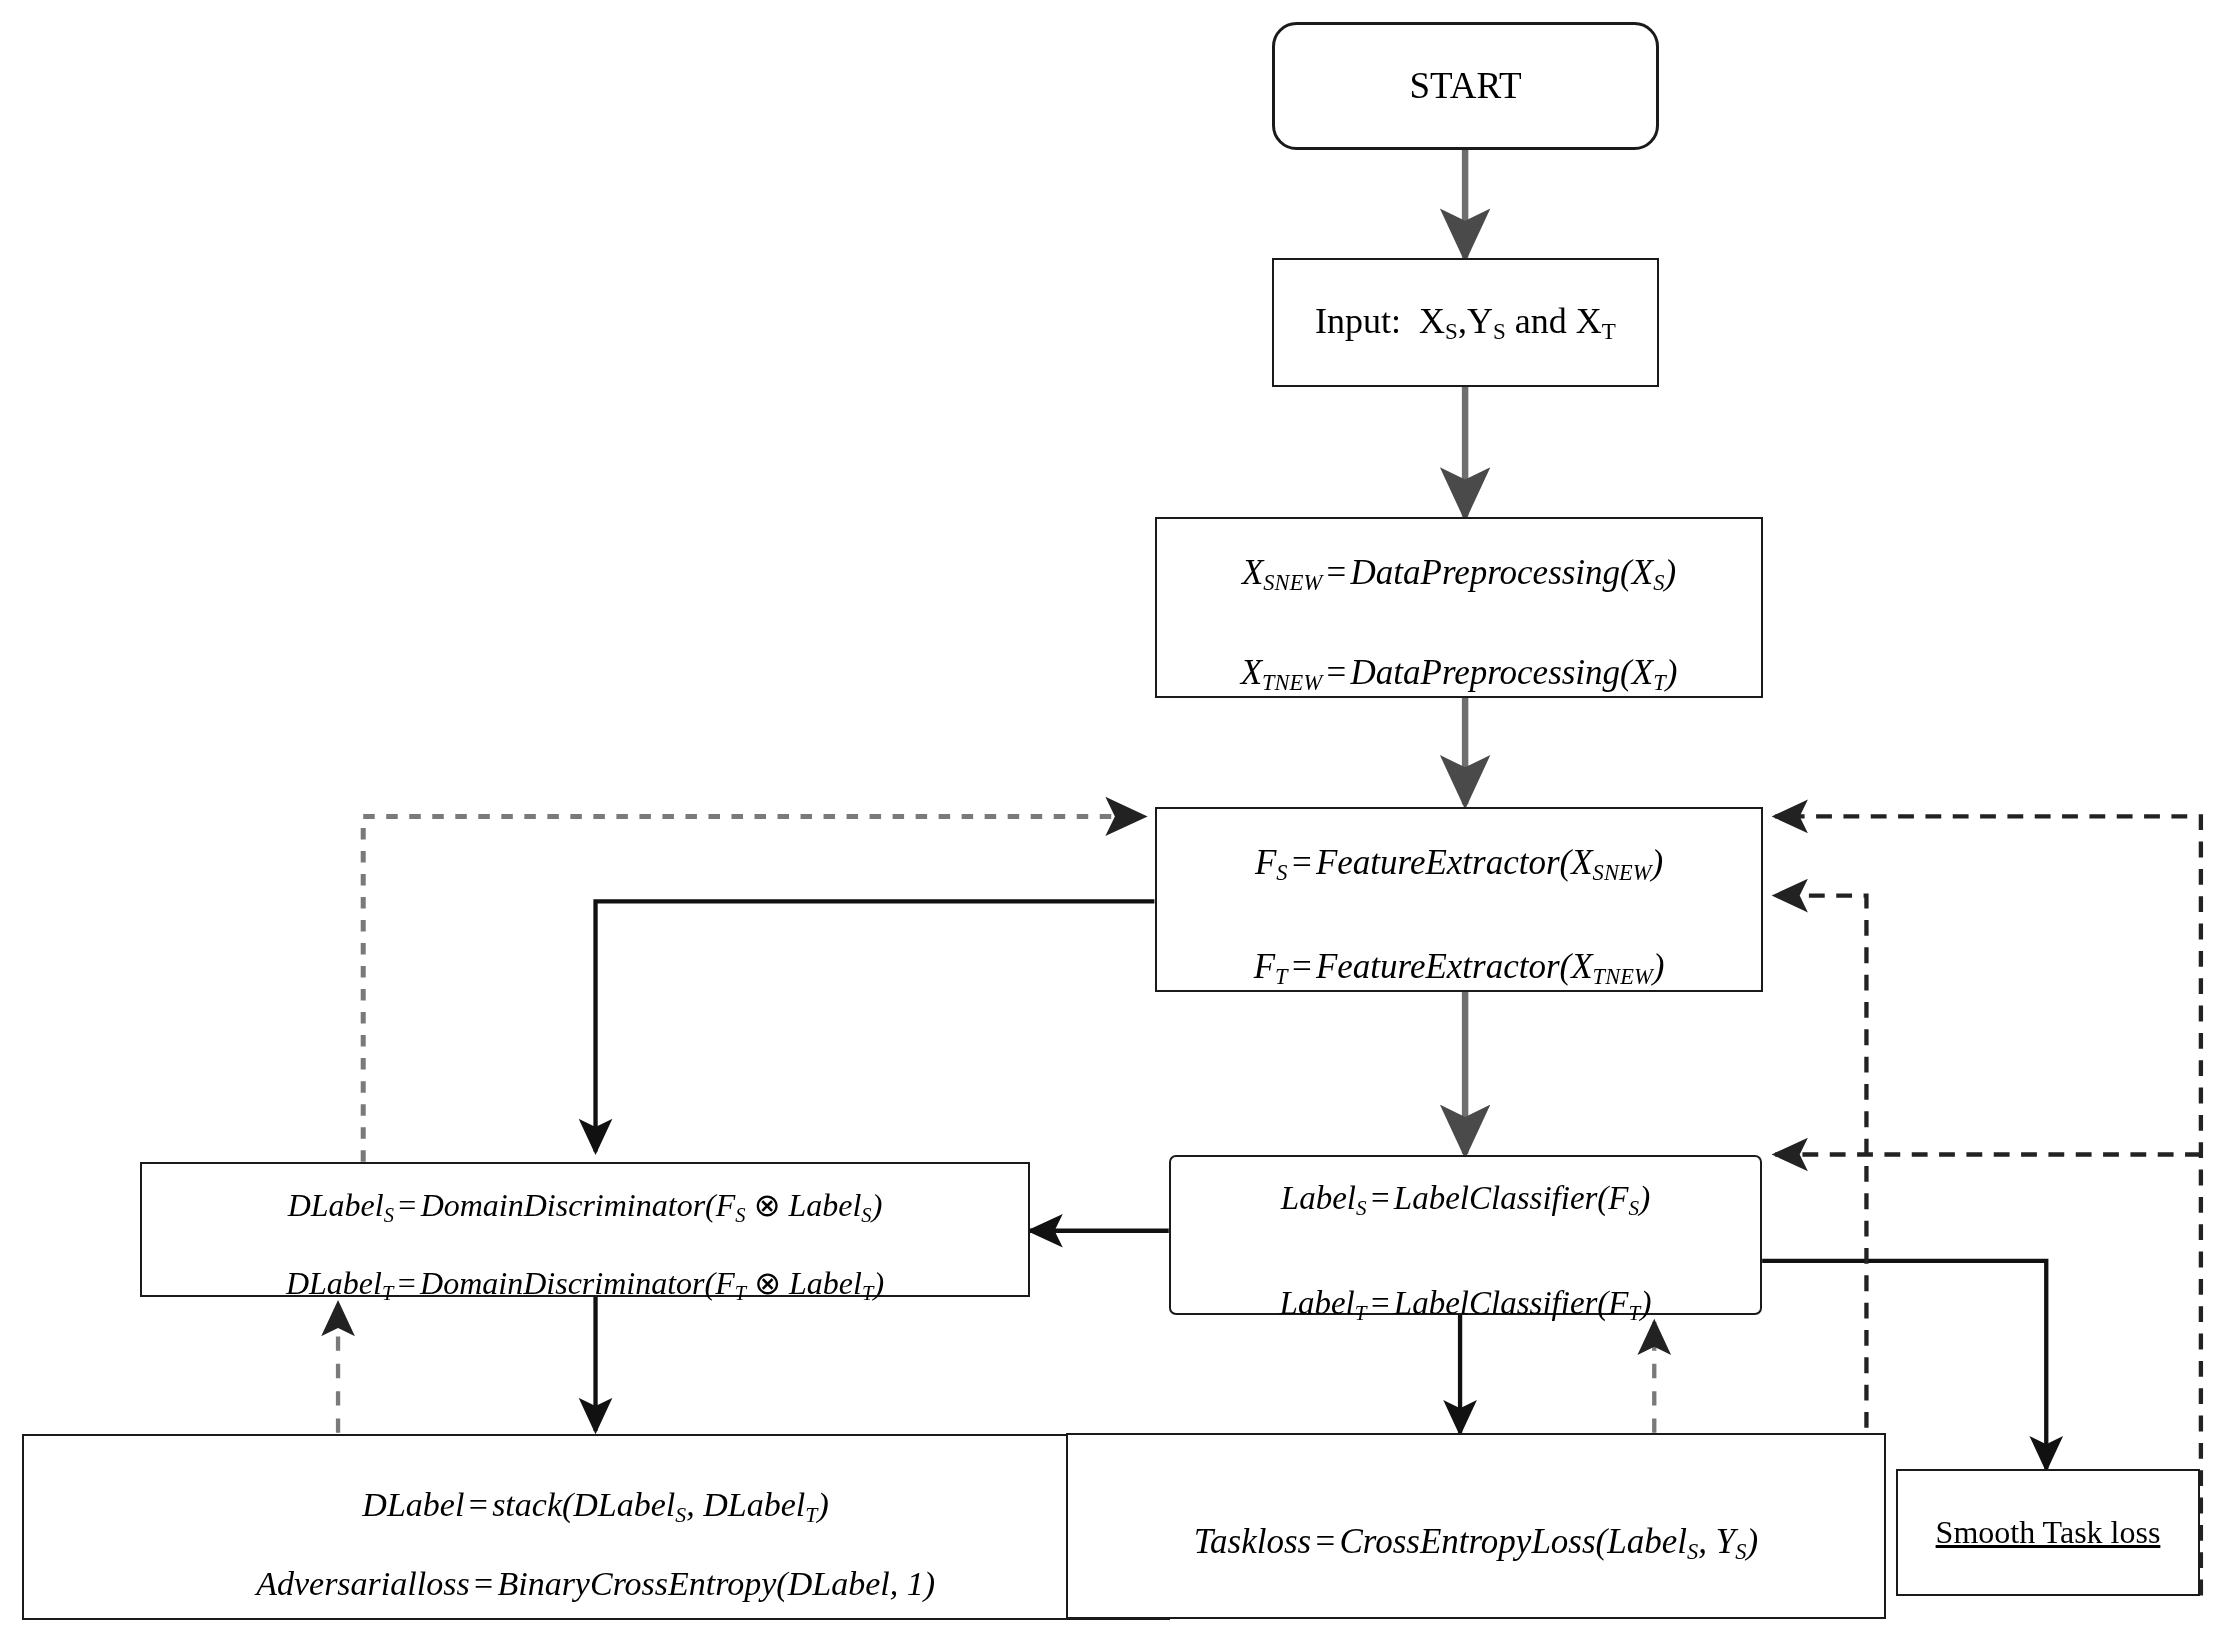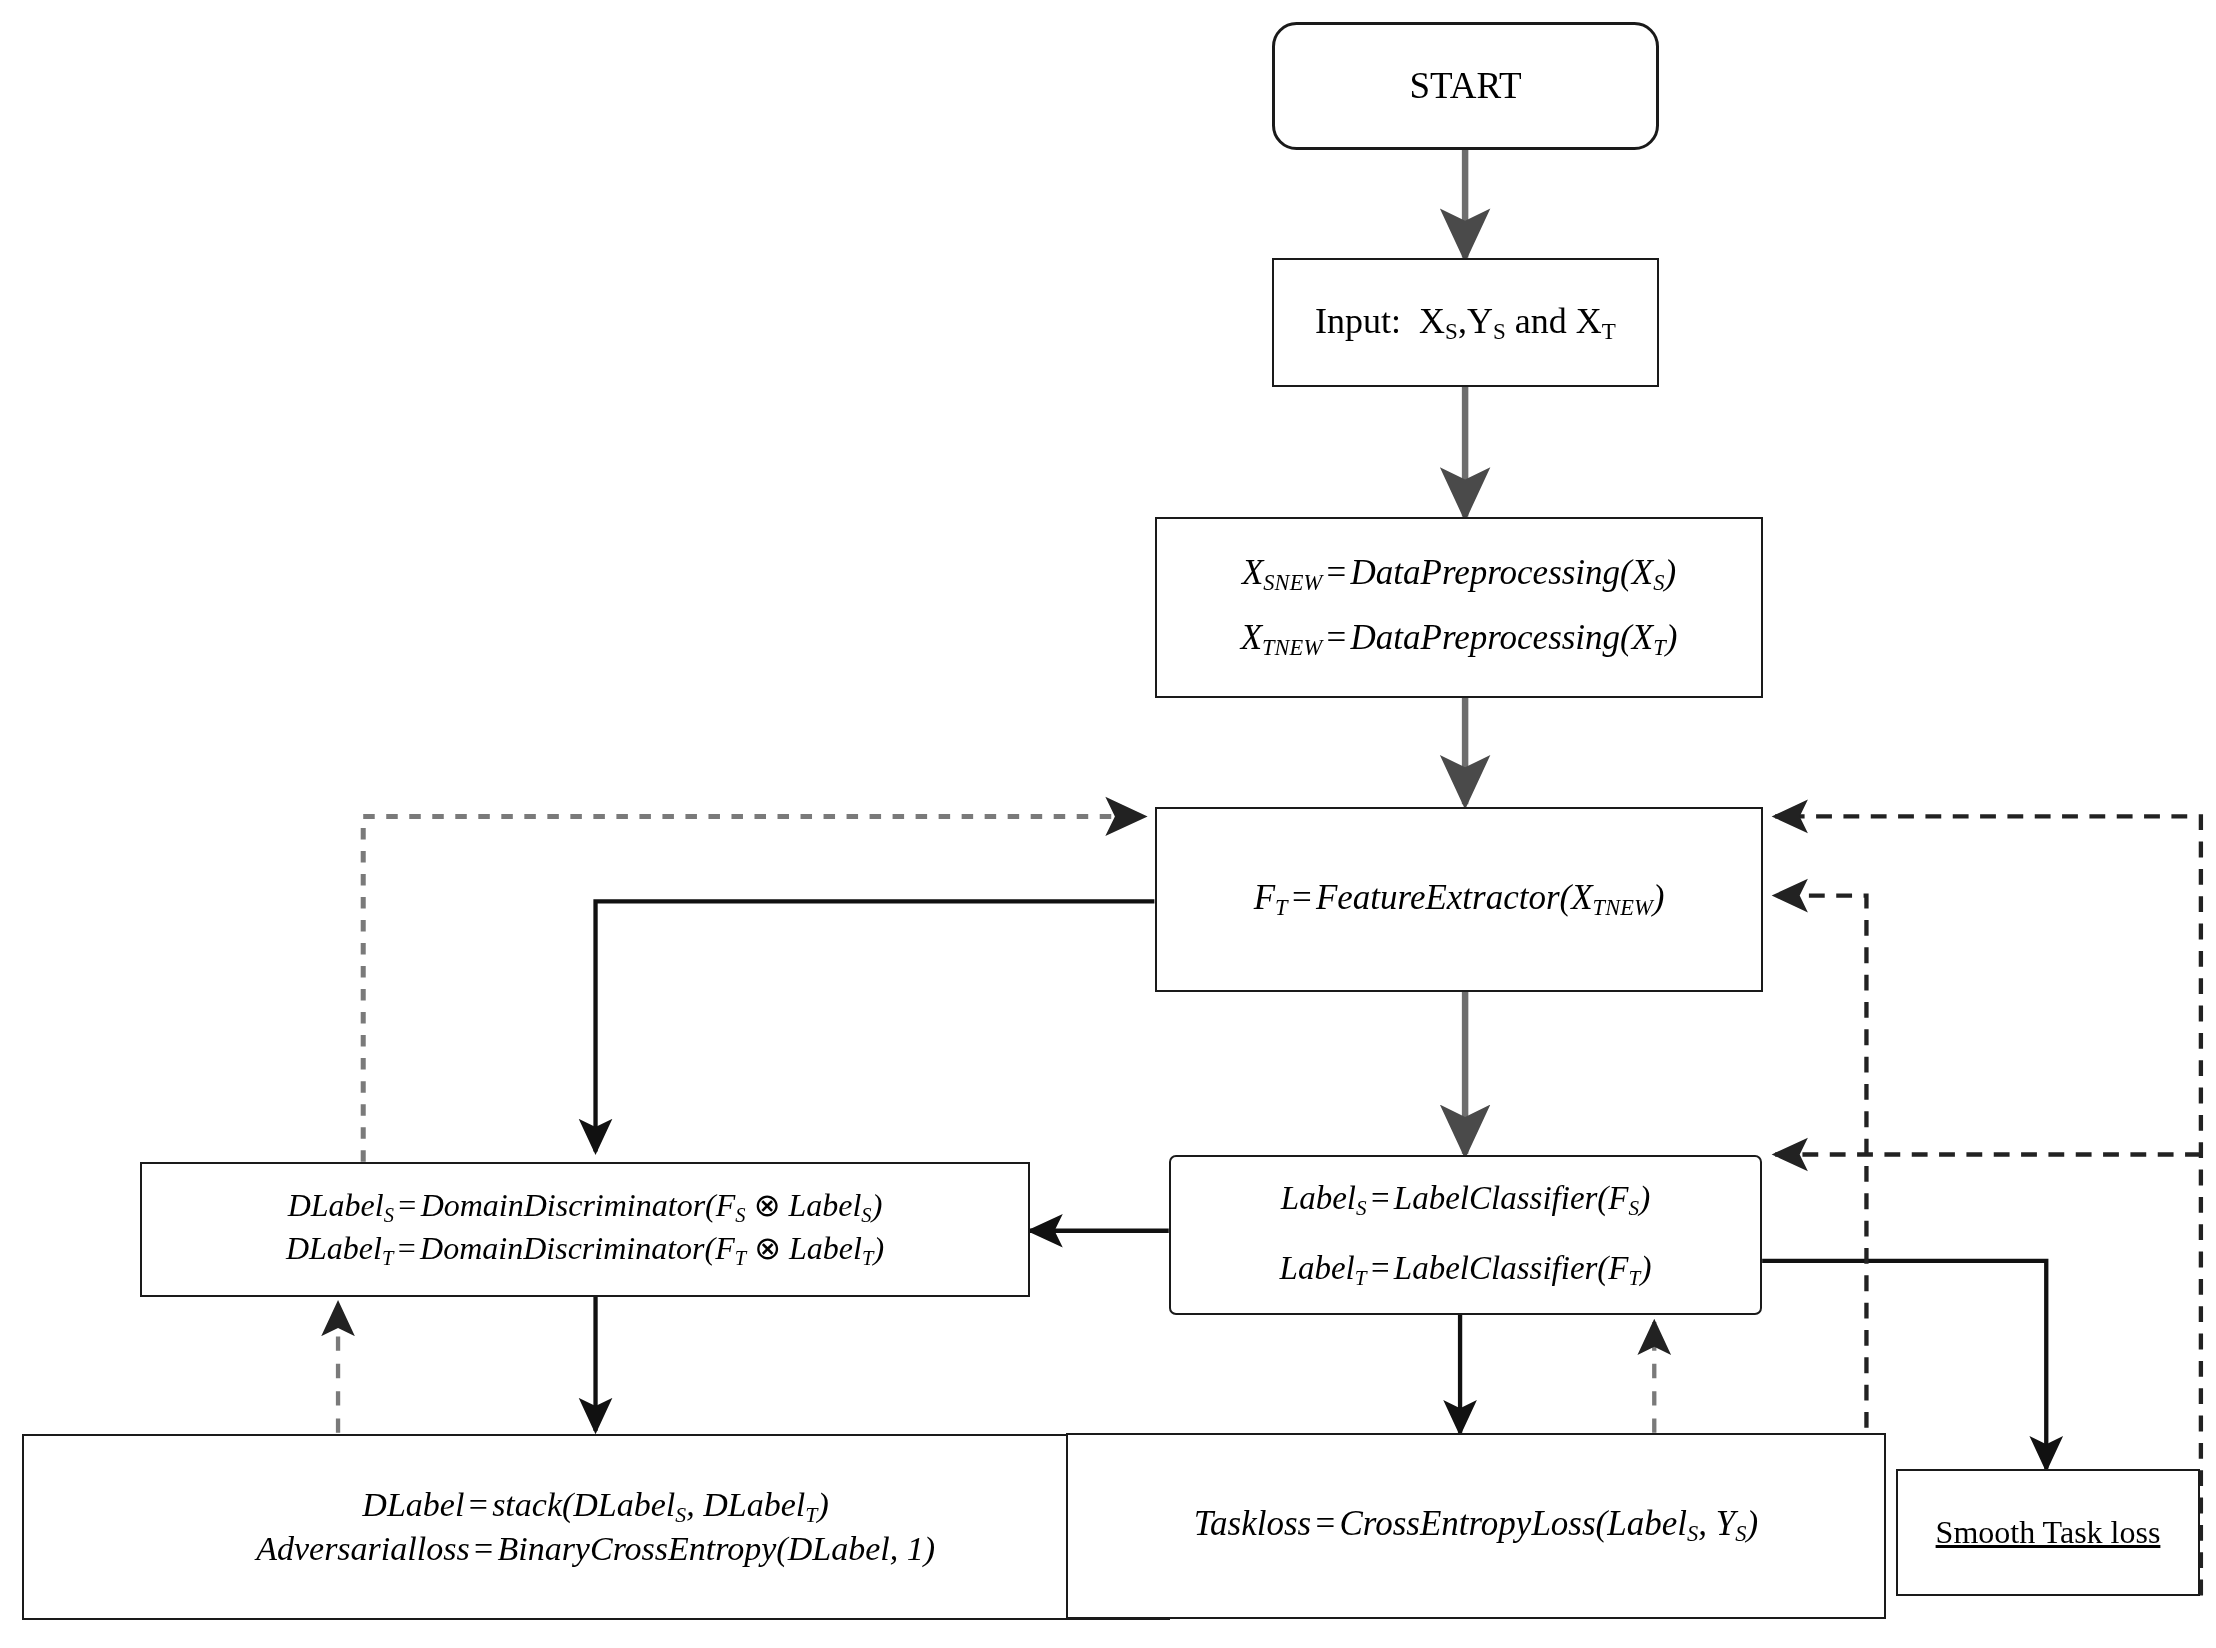--- a/index.html
+++ b/index.html
@@ -24,20 +24,21 @@
     z-index:3;
   }
   .node.rect{border:2.9px solid #1a1a1a;justify-content:center;}
   .node.round{border:3.6px solid #1a1a1a;border-radius:24.5px;}
   .plain{font-family:"Liberation Serif", serif;}
   .mathline{
     font-family:"Liberation Serif", serif;
     font-style:italic;
     white-space:nowrap;
     line-height:1.05;
+    margin-top:35px;
   }
   sub{font-size:0.64em;font-style:italic;vertical-align:-0.28em;letter-spacing:0.1px;}
   .roman{font-style:normal;}
   .op{font-style:normal;padding:0 4.3px;}
   .sym{font-style:normal;}
 </style>
 </head>
 <body>
 
 <div id="root">
@@ -125,20 +126,21 @@
 
   </div>
 
   <div class="node rect" style="left:1155px;top:517px;width:608px;height:181px;gap:24.5px;">
     <span class="mathline" style="font-size:35px;">X<sub>SNEW</sub><span class="op">=</span>DataPreprocessing(X<sub>S</sub>)</span>
     <span class="mathline" style="font-size:35px;">X<sub>TNEW</sub><span class="op">=</span>DataPreprocessing(X<sub>T</sub>)</span>
 
   </div>
 
   <div class="node rect" style="left:1155px;top:807px;width:608px;height:185px;gap:29px;">
+    <span class="mathline" style="font-size:35px;">F<sub>S</sub><span class="op">=</span>FeatureExtractor(X<sub>SNEW</sub>)</span>
     <span class="mathline" style="font-size:35px;">F<sub>T</sub><span class="op">=</span>FeatureExtractor(X<sub>TNEW</sub>)</span>
 
   </div>
 
   <div class="node rect" style="left:140px;top:1162px;width:890px;height:135px;gap:5.8px;">
     <span class="mathline" style="font-size:32px;">DLabel<sub>S</sub><span class="op">=</span>DomainDiscriminator(F<sub>S</sub><span class="sym">&nbsp;⊗&nbsp;</span>Label<sub>S</sub>)</span>
     <span class="mathline" style="font-size:32px;">DLabel<sub>T</sub><span class="op">=</span>DomainDiscriminator(F<sub>T</sub><span class="sym">&nbsp;⊗&nbsp;</span>Label<sub>T</sub>)</span>
 
   </div>
 

